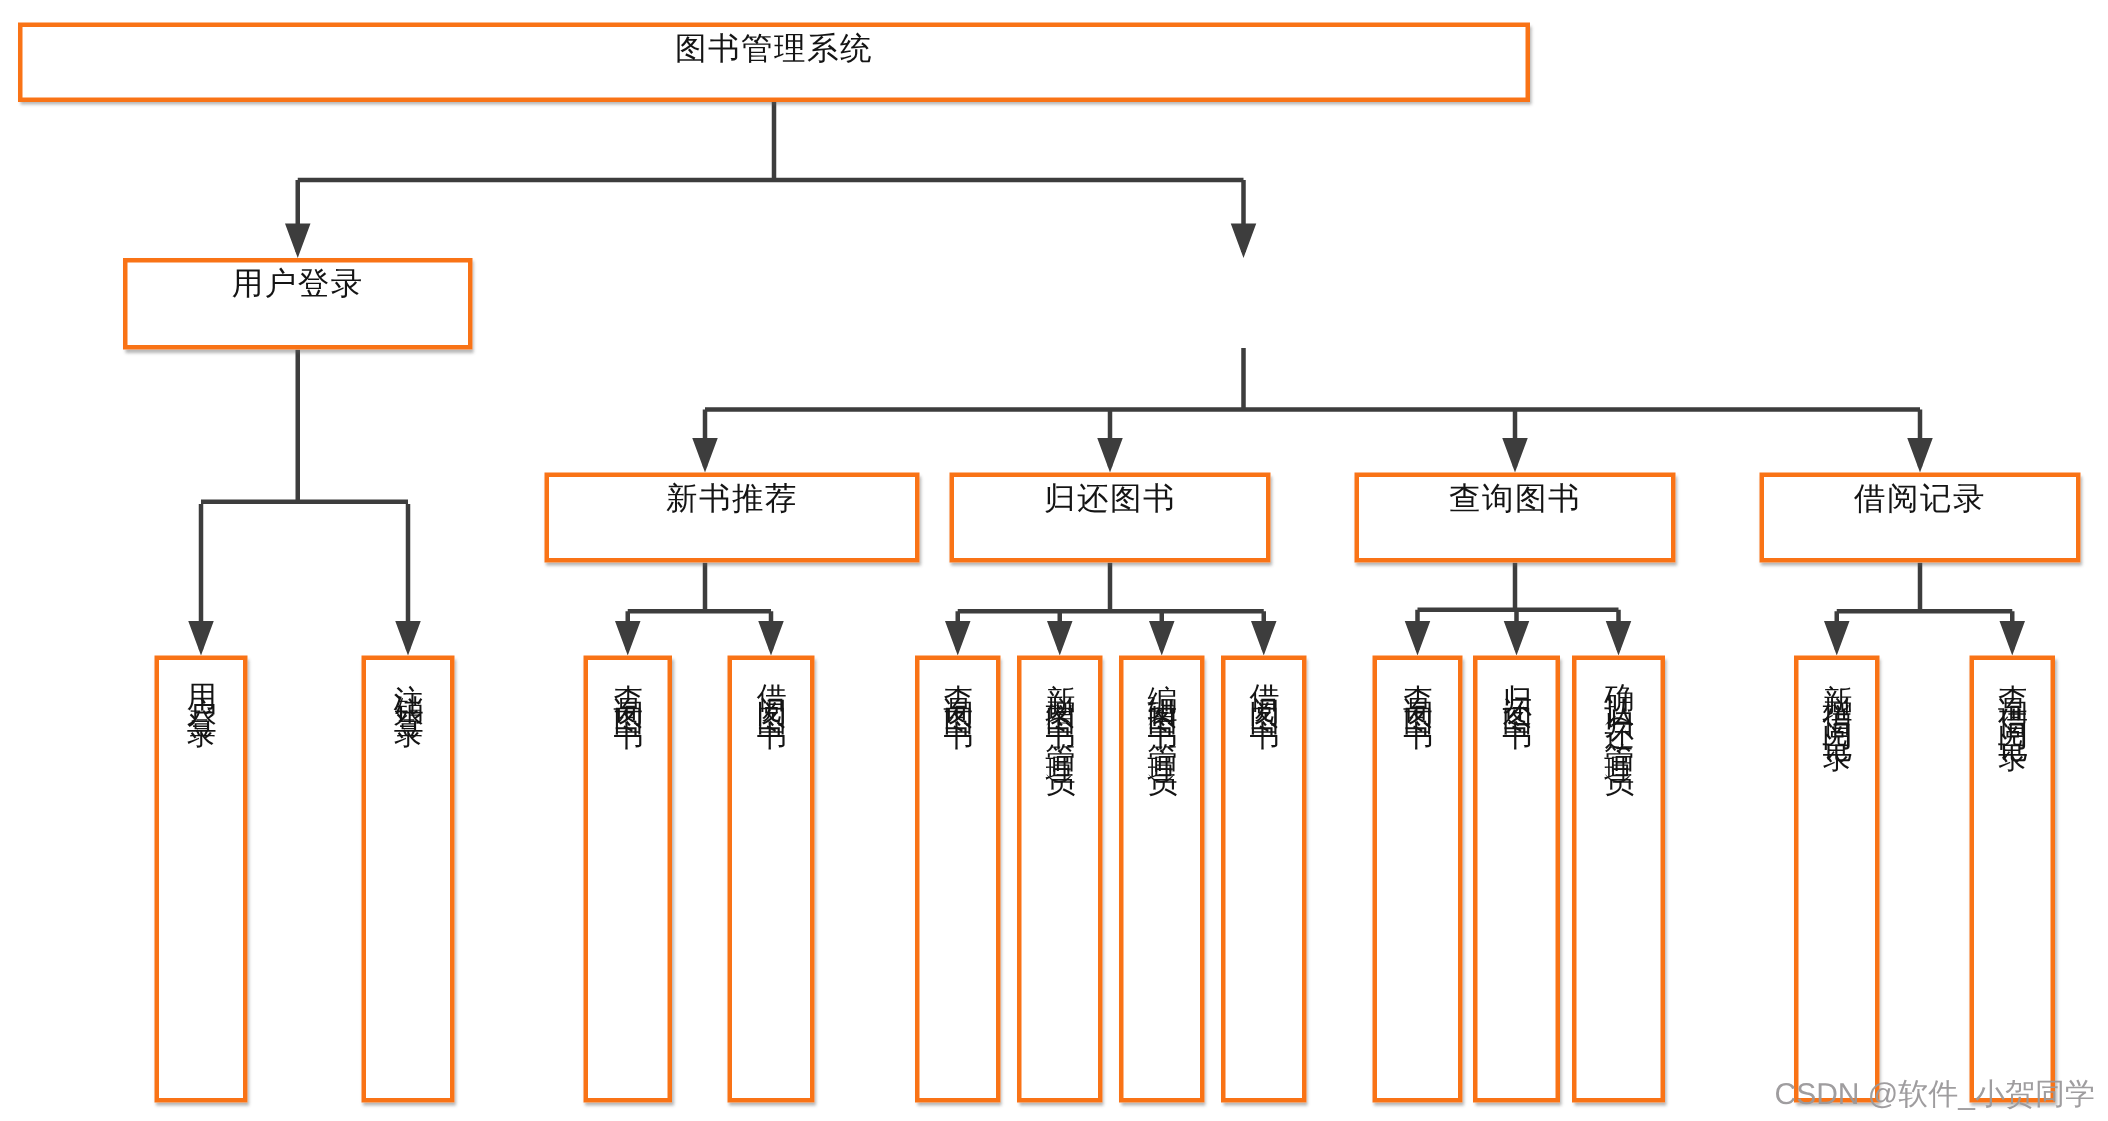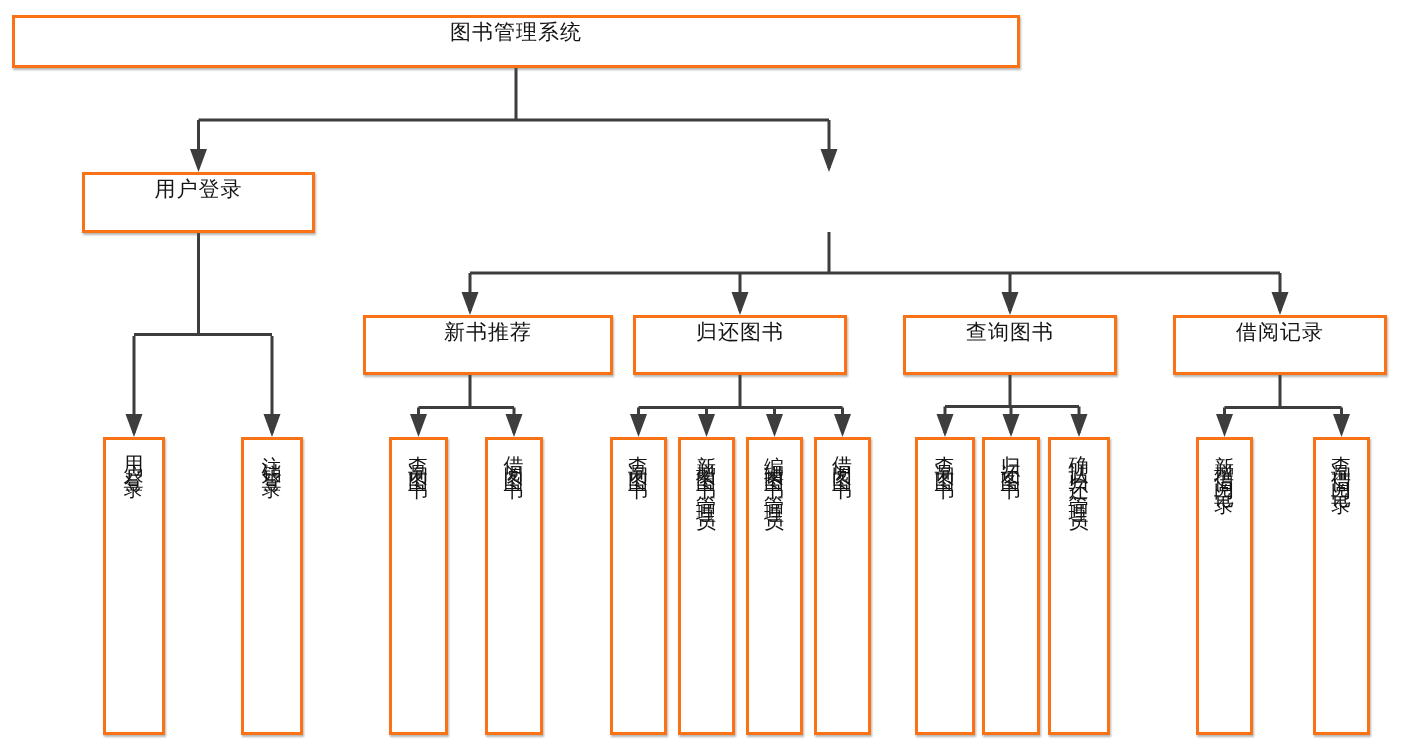--- a/index.html
+++ b/index.html
@@ -175,14 +175,15 @@
     <span>确认归还（管理员）</span>
   </div>
 
   <div class="node vertical" style="left:1196px; top:437px; width:57px; height:298px">
     <span>新增借阅记录</span>
   </div>
   <div class="node vertical" style="left:1313px; top:437px; width:57px; height:298px">
     <span>查询借阅记录</span>
   </div>
 
+  <div id="watermark">CSDN @软件_小贺同学</div>
 
 </div>
 
 </body></html>

